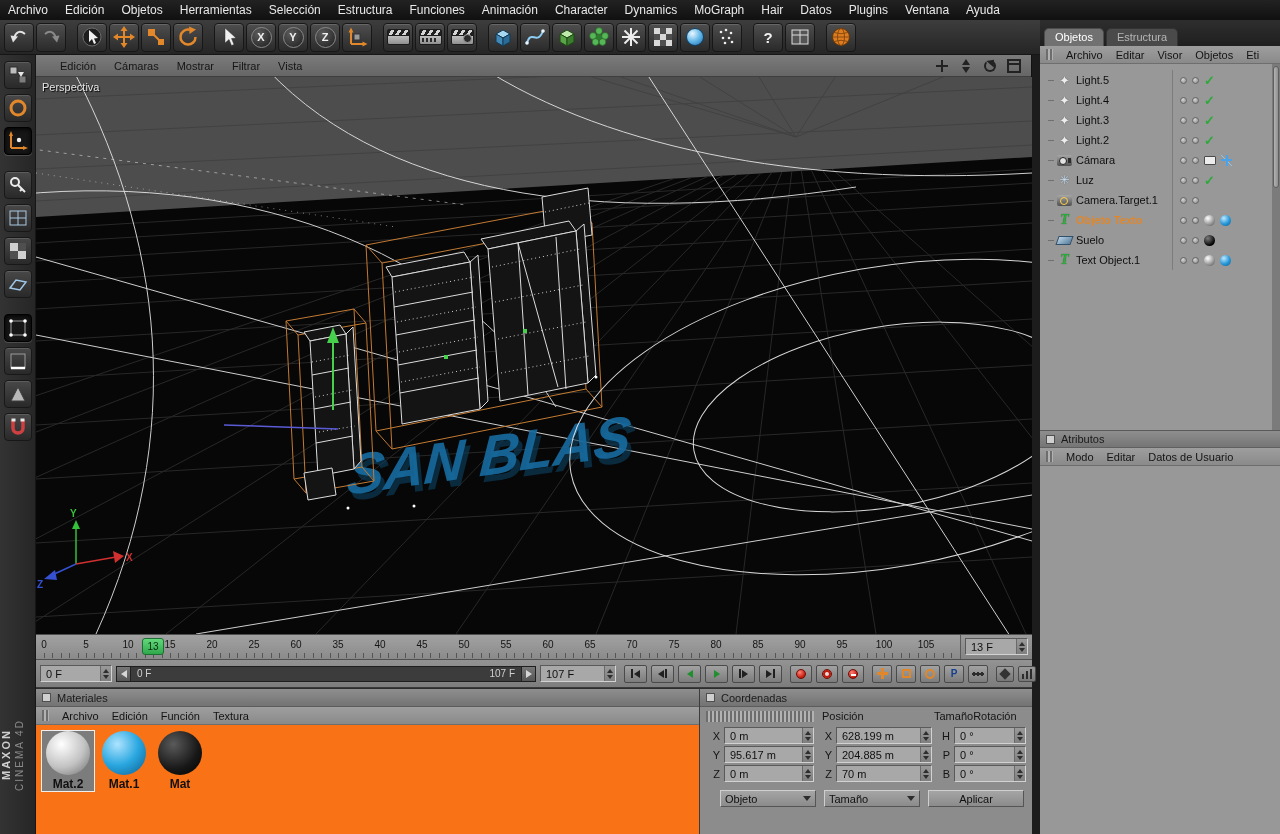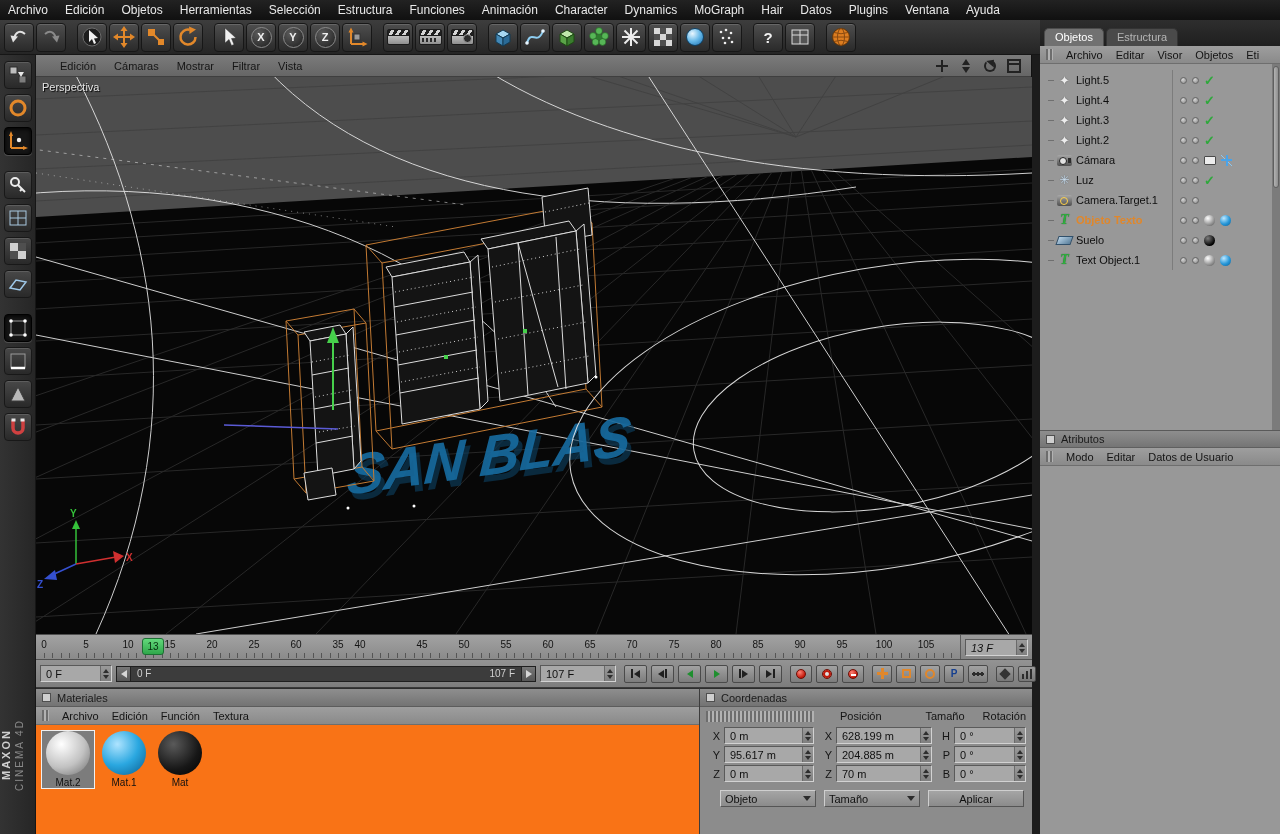--- a/index.html
+++ b/index.html
@@ -151,21 +151,21 @@
     border-bottom:1px solid #505050; }
   .ruler-ticks { position:absolute; left:0; top:0; width:924px; height:100%; }
   .ruler-ticks::before { content:""; position:absolute; left:8px; right:0; bottom:1px; height:5px;
     background:repeating-linear-gradient(90deg,#555 0 1px,transparent 1px 8.4px); }
   .tick { position:absolute; top:4px; transform:translateX(-50%); font-size:10px; color:#141414; }
   .cf-marker { position:absolute; left:106px; top:3px; width:22px; height:17px;
     background:linear-gradient(#63d87b,#2fa84b); border:1px solid #1c6f33; border-radius:3px;
     display:flex; align-items:center; justify-content:center; color:#07300f; font-size:10px; }
   .frame-box { position:absolute; right:0; top:0; bottom:0; width:72px;
     border-left:1px solid #5c5c5c; background:linear-gradient(#9a9a9a,#858585);
-    display:flex; align-items:flex-end; padding:3px 4px;font-style:italic; }
+    display:flex; align-items:flex-start; padding:3px 4px; }
 
   
   .transport { position:absolute; left:36px; top:660px; width:996px; height:28px;
     background:linear-gradient(#939393,#7d7d7d); border-bottom:1px solid #3a3a3a;
     display:flex; align-items:center; gap:4px; padding:0 4px; }
   .cfield { display:flex; align-items:center; justify-content:space-between;
     background:#a8a8a8; border:1px solid; border-color:#5a5a5a #d2d2d2 #d2d2d2 #5a5a5a;
     height:17px; font-size:11px; color:#101010; padding-left:5px; }
   .stepper { width:11px; align-self:stretch; border-left:1px solid #6a6a6a;
     display:flex; flex-direction:column; align-items:center; justify-content:center; gap:2px;
@@ -221,25 +221,25 @@
     padding:0 6px; color:#1a1a1a; }
   .materials { position:absolute; left:36px; top:688px; width:664px; height:146px;
     background:#f97316; border-top:1px solid #2d2d2d; border-right:1px solid #3c3c3c; }
   .mat-row { display:flex; gap:4px; padding:6px 6px; }
   .mat-tile { width:52px; display:flex; flex-direction:column; align-items:center; gap:2px; }
   .mat-tile.selected { outline:1px solid #f0f0f0; outline-offset:0; background:#7c7c7c; }
   .mat-sphere { width:44px; height:44px; border-radius:50%; }
   .mat-sphere.white { background:radial-gradient(circle at 35% 30%, #fff, #c2c2c2 55%, #6b6b6b); }
   .mat-sphere.blue  { background:radial-gradient(circle at 35% 30%, #aee4ff, #2aa7e0 50%, #0a5c8e); }
   .mat-sphere.dark  { background:radial-gradient(circle at 35% 30%, #5a5a5a, #171717 60%, #000); }
-  .mat-label { font-size:10px; color:#101010; }
+  .mat-label { font-size:12px; color:#101010;font-weight:bold; }
 
   .coords { position:absolute; left:700px; top:688px; width:332px; height:146px;
     background:#8c8c8c; border-top:1px solid #2d2d2d; }
-  .coord-cols { display:flex; align-items:center; gap:18px; height:18px; padding:0 6px; color:#141414; }
+  .coord-cols { display:flex; align-items:center; gap:0; height:18px; padding:0 6px; color:#141414; }
   .coord-cols .grip { margin-right:8px; }
   .coord-cols span:nth-of-type(1) { width:108px; }
   .coord-cols span:nth-of-type(2) { width:112px; }
   .coord-grid { display:grid; grid-template-columns:12px 90px 14px 96px 14px 72px;
     gap:2px 4px; padding:2px 6px 0 8px; align-items:center; }
   .clab { text-align:right; color:#141414; }
   .coord-actions { display:flex; gap:8px; padding:8px 6px 0 20px; }
   .dropdown { width:96px; height:17px; display:flex; align-items:center;
     background:linear-gradient(#a5a5a5,#8b8b8b); border:1px solid; border-color:#cfcfcf #555 #555 #cfcfcf;
     padding:0 4px; color:#101010; justify-content:space-between; }
@@ -844,21 +844,21 @@
 <div class="ruler">
   <div class="ruler-ticks">
     <span class="tick" style="left:8px">0</span>
     <span class="tick" style="left:50px">5</span>
     <span class="tick" style="left:92px">10</span>
     <span class="tick" style="left:134px">15</span>
     <span class="tick" style="left:176px">20</span>
     <span class="tick" style="left:218px">25</span>
     <span class="tick" style="left:260px">60</span>
     <span class="tick" style="left:302px">35</span>
-    <span class="tick" style="left:324px">40</span>
+    <span class="tick" style="left:344px">40</span>
     <span class="tick" style="left:386px">45</span>
     <span class="tick" style="left:428px">50</span>
     <span class="tick" style="left:470px">55</span>
     <span class="tick" style="left:512px">60</span>
     <span class="tick" style="left:554px">65</span>
     <span class="tick" style="left:596px">70</span>
     <span class="tick" style="left:638px">75</span>
     <span class="tick" style="left:680px">80</span>
     <span class="tick" style="left:722px">85</span>
     <span class="tick" style="left:764px">90</span>

